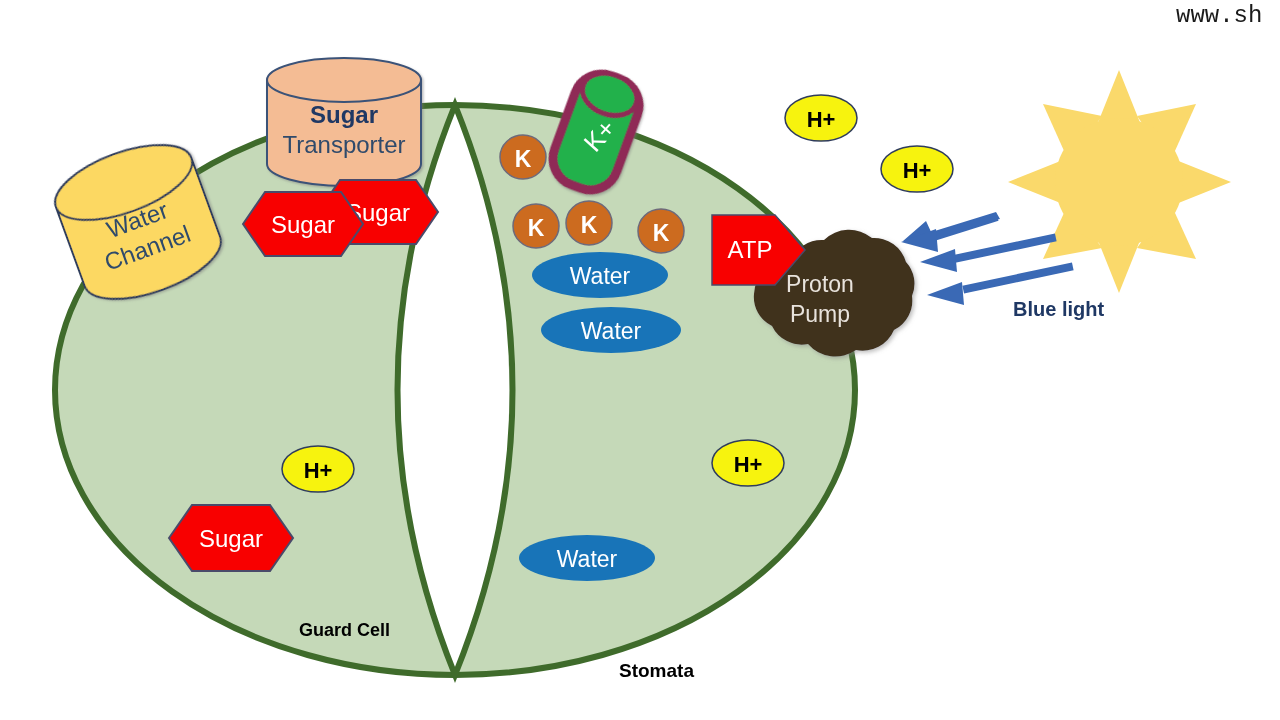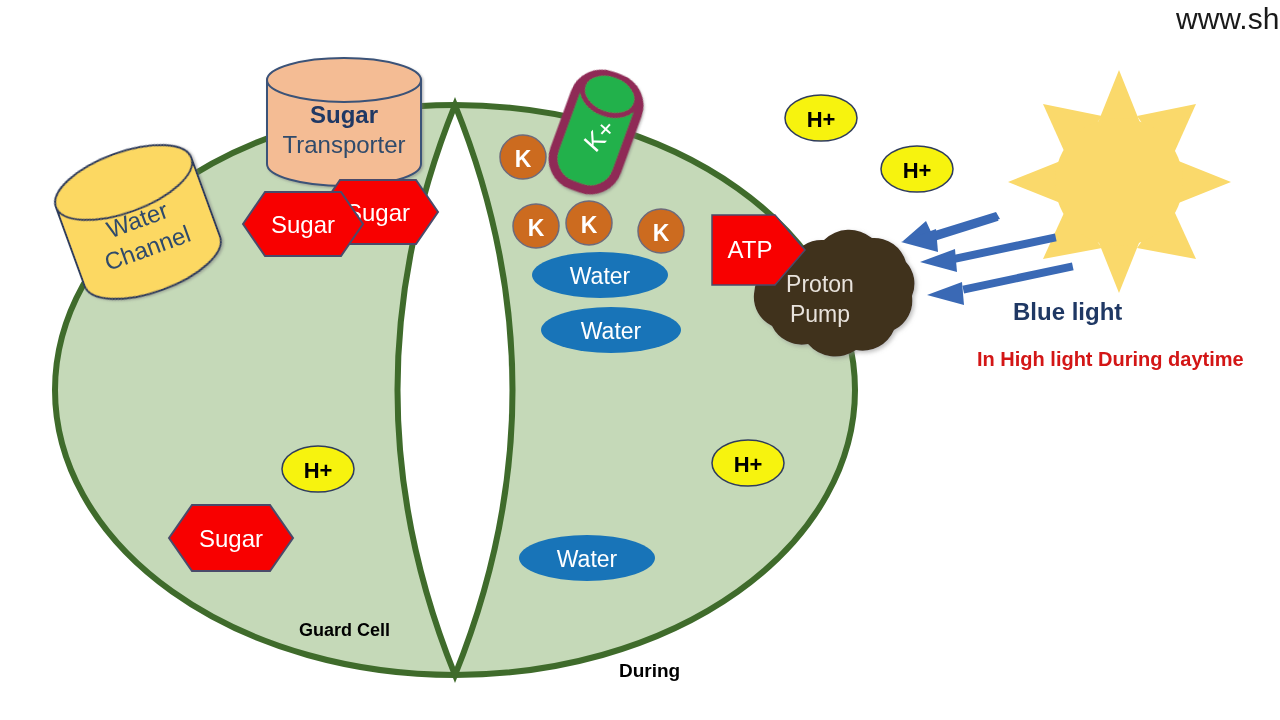--- a/index.html
+++ b/index.html
@@ -22,22 +22,22 @@
     position: absolute;
     left: 0;
     top: 0;
     width: 1280px;
     height: 720px;
   }
   .watermark {
     position: absolute;
     left: 1176px;
     top: 2px;
-    font-family: Liberation Sans, sans-serif;
-    font-size: 30px;
+    font-family: Liberation Mono, monospace;
+    font-size: 24px;
     color: #1a1a1a;
     white-space: nowrap;
     letter-spacing: 0px;
   }
   .lbl {
     position: absolute;
     white-space: nowrap;
     pointer-events: none;
   }
   .lbl-guard {
@@ -50,21 +50,21 @@
   .lbl-stomata {
     left: 619px;
     top: 660px;
     font-size: 19px;
     font-weight: bold;
     color: #000000;
   }
   .lbl-bluelight {
     left: 1013px;
     top: 298px;
-    font-size: 24px;
+    font-size: 20px;
     font-weight: bold;
     color: #1F3864;
   }
   .lbl-highlight {
     left: 977px;
     top: 348px;
     font-size: 20px;
     font-weight: bold;
     color: #D31616;
   }
@@ -229,17 +229,16 @@
         <rect x="962" y="274" width="112" height="8" transform="rotate(-12 1018 278)"></rect>
         <polygon points="927,295 962,282 964,305"></polygon>
       </g>
     </g>
 
   </svg>
 
   <div class="watermark">www.sh</div>
 
   <div class="lbl lbl-guard">Guard Cell</div>
-  <div class="lbl lbl-stomata">During</div>
+  <div class="lbl lbl-stomata">Stomata</div>
   <div class="lbl lbl-bluelight">Blue light</div>
-  <div class="lbl lbl-highlight">In High light During daytime</div>
 
 </div>
 
 </body></html>

